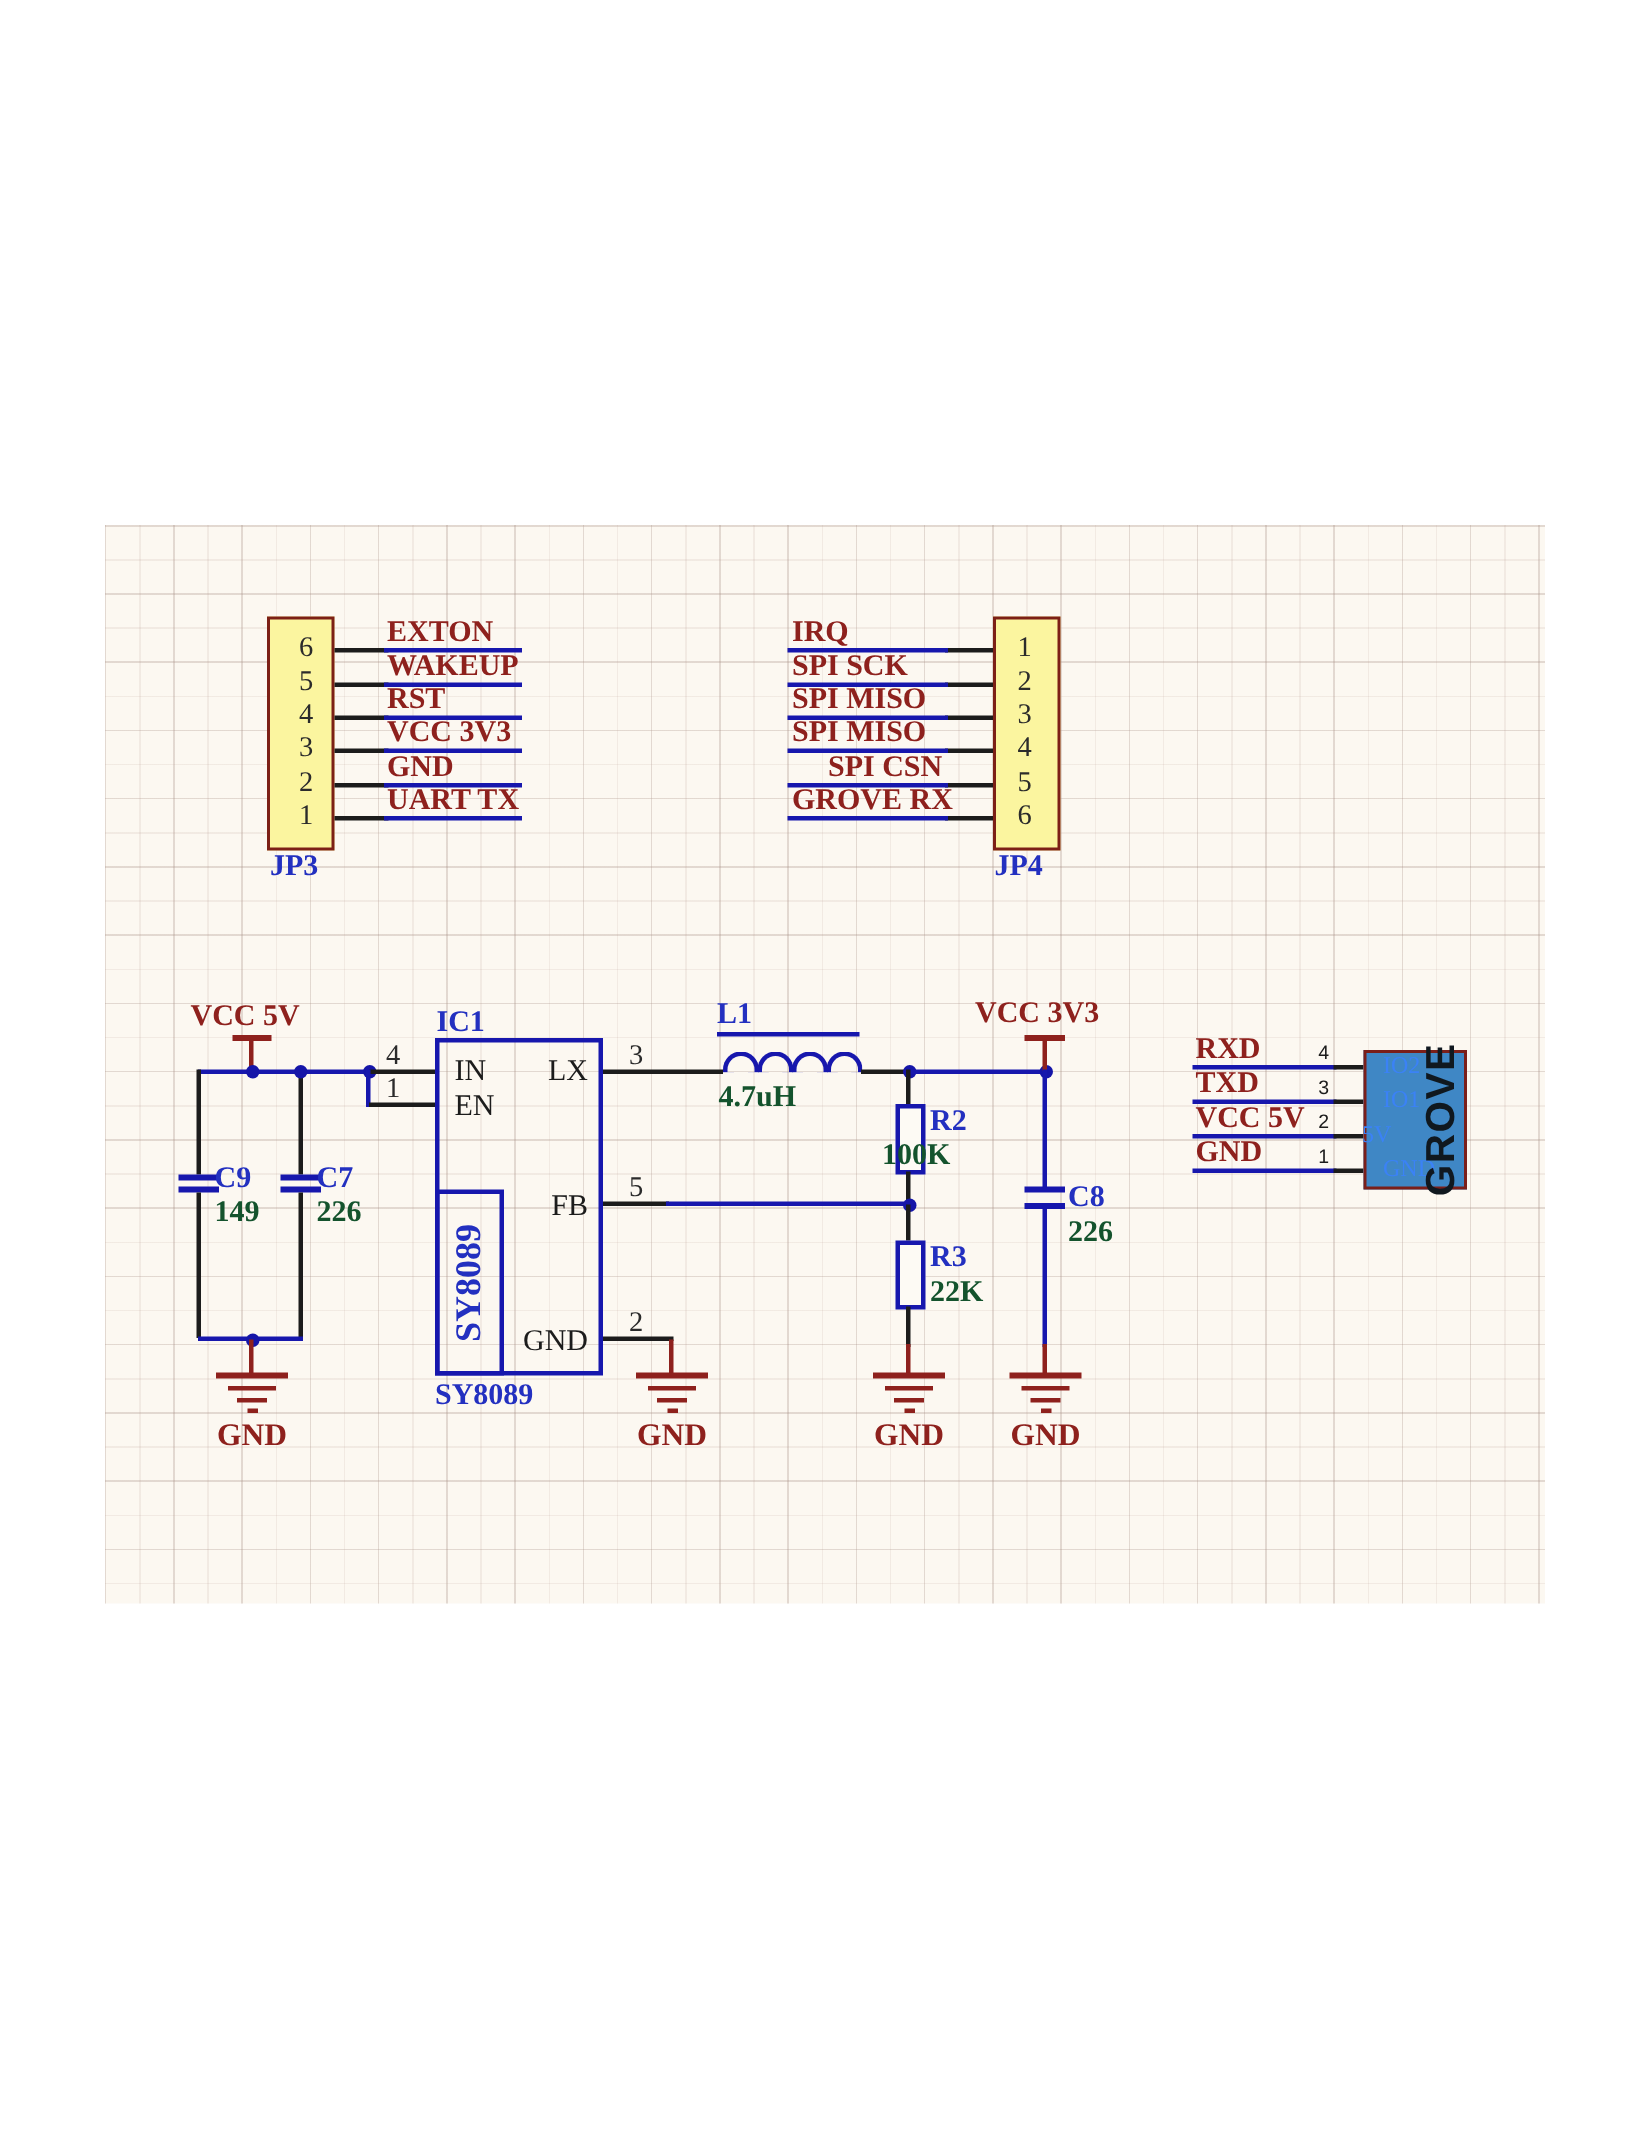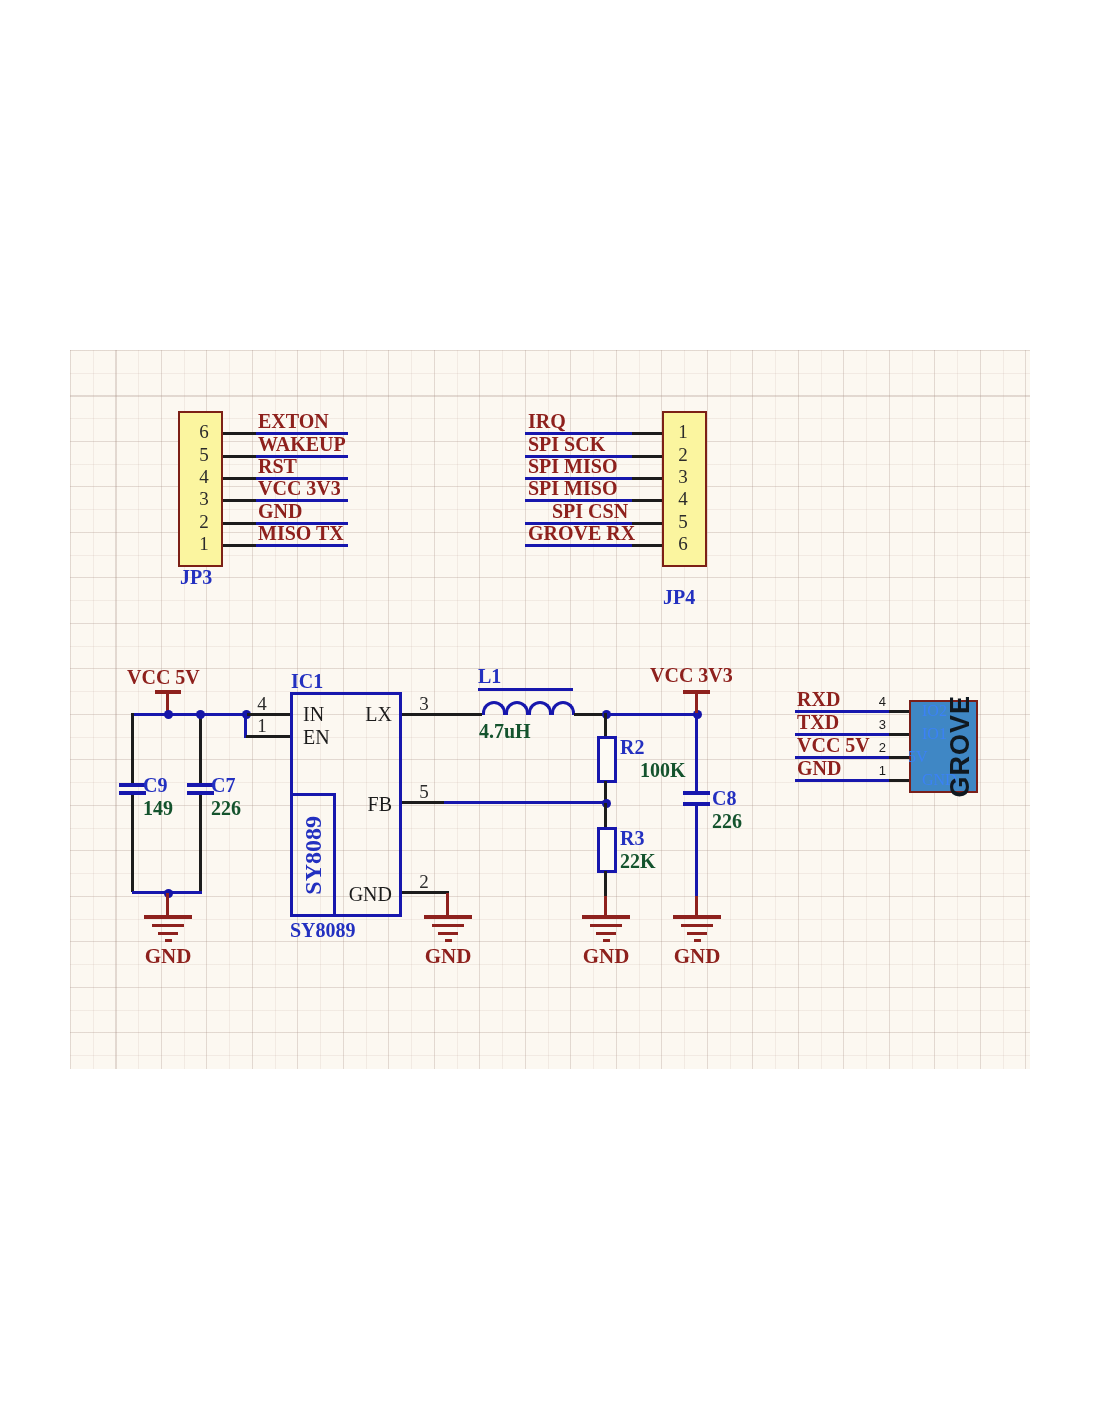--- a/index.html
+++ b/index.html
@@ -78,24 +78,24 @@
   <div class="hw" style="left:256px;top:477px;width:92px;"></div>
   <div class="hw" style="left:256px;top:499px;width:92px;"></div>
   <div class="hw" style="left:256px;top:522px;width:92px;"></div>
   <div class="hw" style="left:256px;top:544px;width:92px;"></div>
 
   <div class="net" style="left:258px;top:410px;">EXTON</div>
   <div class="net" style="left:258px;top:433px;">WAKEUP</div>
   <div class="net" style="left:258px;top:455px;">RST</div>
   <div class="net" style="left:258px;top:477px;">VCC 3V3</div>
   <div class="net" style="left:258px;top:500px;">GND</div>
-  <div class="net" style="left:258px;top:522px;">MISO TX</div>
+  <div class="net" style="left:258px;top:522px;">UART TX</div>
 
   <div class="connbox" style="left:662px;top:411px;"></div>
-  <div class="des" style="left:663px;top:586px;">JP4</div>
+  <div class="des" style="left:663px;top:566px;">JP4</div>
 
   <div class="pinno" style="left:668px;top:421px;width:30px;">1</div>
   <div class="pinno" style="left:668px;top:444px;width:30px;">2</div>
   <div class="pinno" style="left:668px;top:466px;width:30px;">3</div>
   <div class="pinno" style="left:668px;top:488px;width:30px;">4</div>
   <div class="pinno" style="left:668px;top:511px;width:30px;">5</div>
   <div class="pinno" style="left:668px;top:533px;width:30px;">6</div>
 
   <div class="hw bk" style="left:630px;top:432px;width:32px;"></div>
   <div class="hw bk" style="left:630px;top:455px;width:32px;"></div>
@@ -185,21 +185,21 @@
   <div class="hw" style="left:606px;top:713px;width:92px;"></div>
   <div class="dot" style="left:693px;top:710px;"></div>
 
   <div class="net" style="left:650px;top:664px;">VCC 3V3</div>
   <div class="pbar" style="left:683px;top:690px;width:27px;"></div>
   <div class="vw rd" style="left:695px;top:693px;height:21px;"></div>
 
   <div class="vw bk" style="left:604px;top:713px;height:24px;"></div>
   <div class="res" style="left:597px;top:736px;"></div>
   <div class="des" style="left:620px;top:736px;">R2</div>
-  <div class="val" style="left:640px;top:759px;">100K</div>
+  <div class="val" style="left:588px;top:759px;">100K</div>
   <div class="vw bk" style="left:604px;top:781px;height:22px;"></div>
 
   <div class="hw bk" style="left:402px;top:801px;width:44px;"></div>
   <div class="pinno" style="left:414px;top:781px;width:20px;">5</div>
   <div class="hw" style="left:444px;top:801px;width:163px;"></div>
   <div class="dot" style="left:602px;top:799px;"></div>
 
   <div class="vw bk" style="left:604px;top:803px;height:25px;"></div>
   <div class="res" style="left:597px;top:827px;height:46px;"></div>
   <div class="des" style="left:620px;top:827px;">R3</div>

